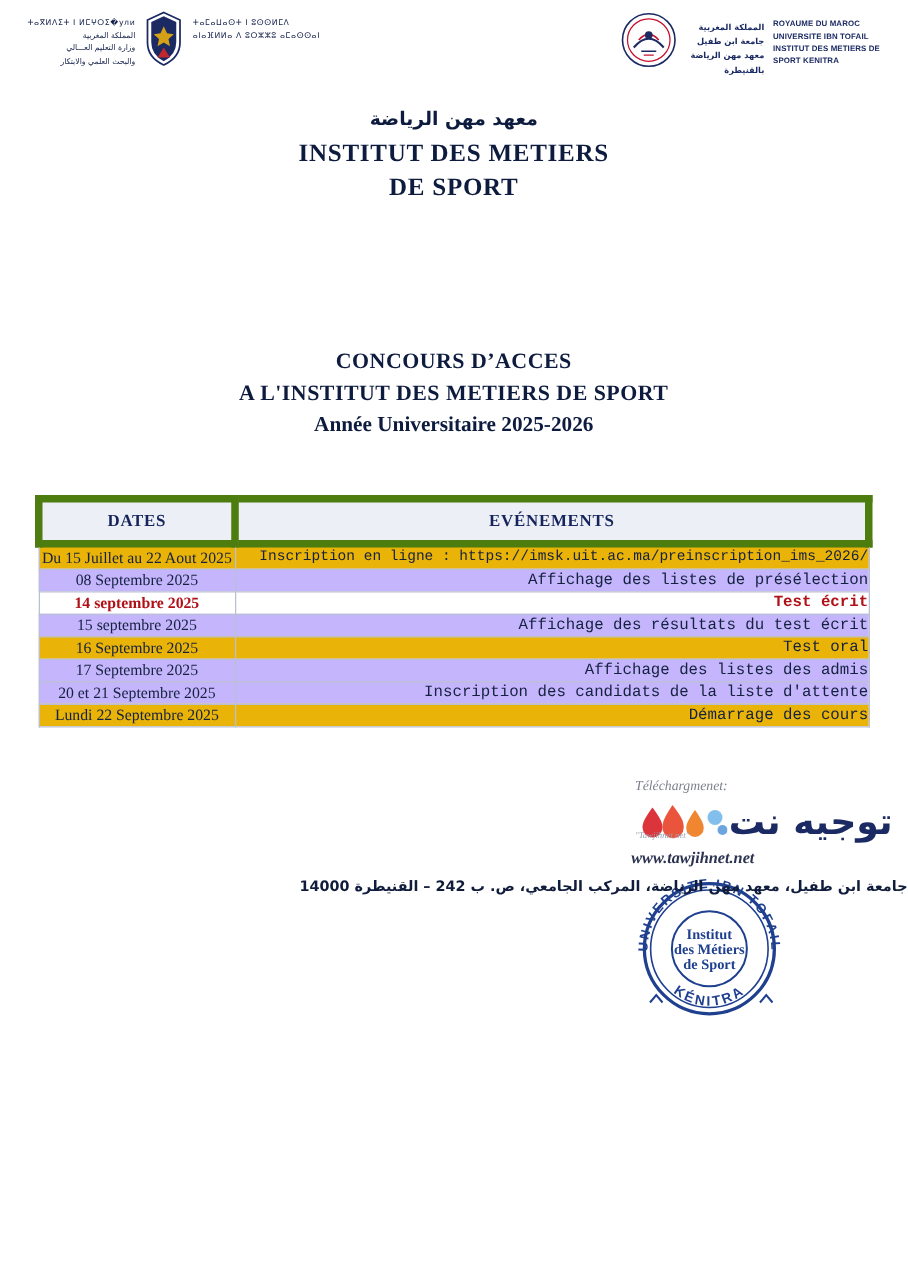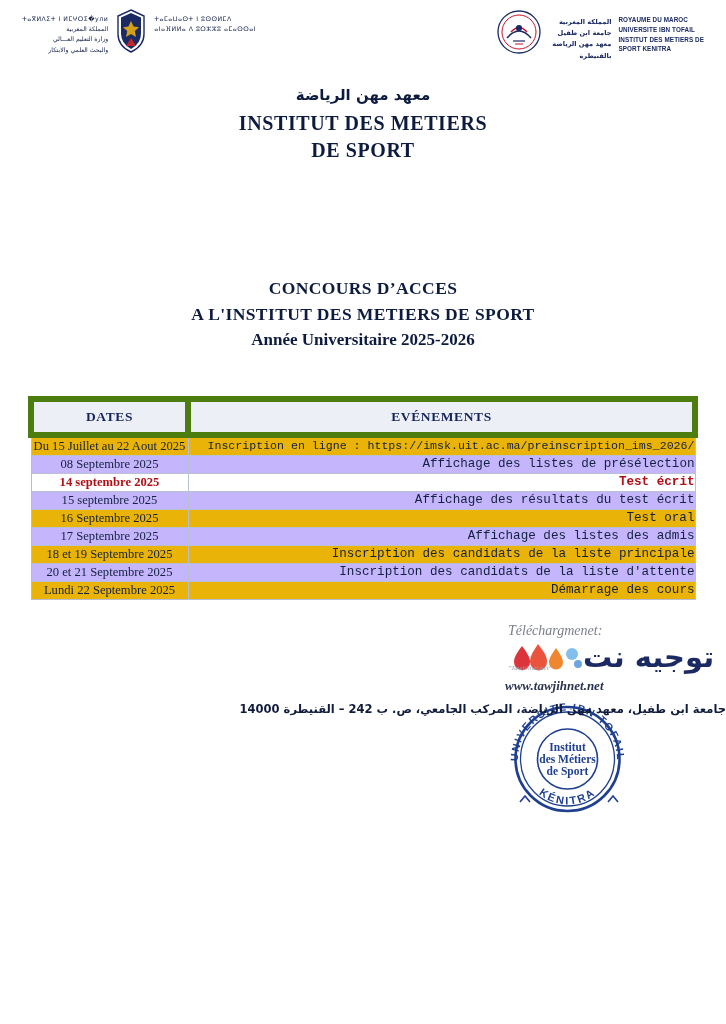--- a/index.html
+++ b/index.html
@@ -183,21 +183,21 @@
     font-size: 11.6px;
   }
 
   
   .telecharg {
     position: absolute;
     left: 508px;
     top: 623px;
     font-family: "Liberation Serif", serif;
     font-style: italic;
-    font-size: 14px;
+    font-size: 11px;
     color: #7b7f8c;
   }
   .tawjih-ar {
     position: absolute;
     left: 583px;
     top: 640px;
     font-family: "DejaVu Sans", sans-serif;
     direction: rtl;
     font-size: 29px;
     font-weight: bold;
@@ -349,24 +349,20 @@
             <td class="date-cell">15 septembre 2025</td>
             <td class="evt-cell"> Affichage des résultats du test écrit</td>
           </tr>
           <tr class="plain">
             <td class="date-cell">16 Septembre 2025</td>
             <td class="evt-cell">Test oral</td>
           </tr>
           <tr class="shaded">
             <td class="date-cell">17 Septembre 2025</td>
             <td class="evt-cell">Affichage des listes des admis</td>
-          </tr>
-          <tr class="plain">
-            <td class="date-cell">18 et 19 Septembre 2025</td>
-            <td class="evt-cell">Inscription des candidats de la liste principale</td>
           </tr>
           <tr class="shaded">
             <td class="date-cell">20 et 21 Septembre 2025</td>
             <td class="evt-cell">Inscription des candidats de la liste d'attente</td>
           </tr>
           <tr class="plain">
             <td class="date-cell">Lundi 22 Septembre 2025</td>
             <td class="evt-cell">Démarrage  des  cours</td>
           </tr>
         </tbody>

